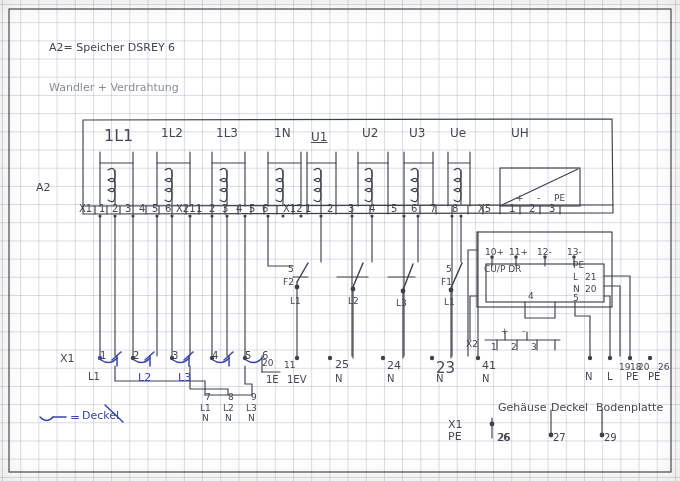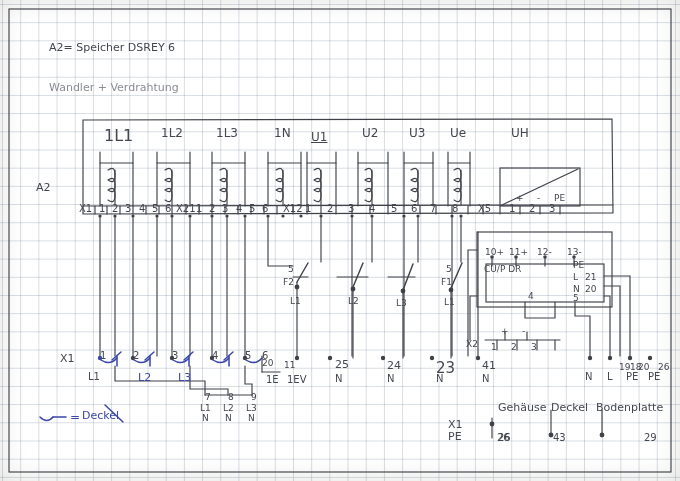--- a/index.html
+++ b/index.html
@@ -396,23 +396,23 @@
     <span style="position:absolute;left:648px;top:371px;font-size:10px;color:#45474f;">PE</span>
     <span style="position:absolute;left:658px;top:362px;font-size:9px;color:#45474f;">26</span>
 
     <span style="position:absolute;left:448px;top:418px;font-size:11px;color:#45474f;">X1</span>
     <span style="position:absolute;left:448px;top:430px;font-size:11px;color:#45474f;">PE</span>
     <span style="position:absolute;left:497px;top:432px;font-size:10px;color:#45474f;">26</span>
 
     <span style="position:absolute;left:498px;top:401px;font-size:11px;color:#45474f;">Gehäuse</span>
     <span style="position:absolute;left:498px;top:432px;font-size:10px;color:#45474f;">26</span>
     <span style="position:absolute;left:551px;top:401px;font-size:11px;color:#45474f;">Deckel</span>
-    <span style="position:absolute;left:553px;top:432px;font-size:10px;color:#45474f;">43</span>
+    <span style="position:absolute;left:553px;top:432px;font-size:10px;color:#45474f;">27</span>
     <span style="position:absolute;left:596px;top:401px;font-size:11px;color:#45474f;">Bodenplatte</span>
-    <span style="position:absolute;left:604px;top:432px;font-size:10px;color:#45474f;padding-left:40px;">29</span>
+    <span style="position:absolute;left:604px;top:432px;font-size:10px;color:#45474f;">29</span>
 
     <span style="position:absolute;left:70px;top:410px;font-size:12px;color:#3a46a8;">=</span>
     <span style="position:absolute;left:82px;top:409px;font-size:11px;color:#3a46a8;">Deckel</span>
 
   </div>
 
   <div id="paperedge"></div>
 </div>
 
 </body></html>

